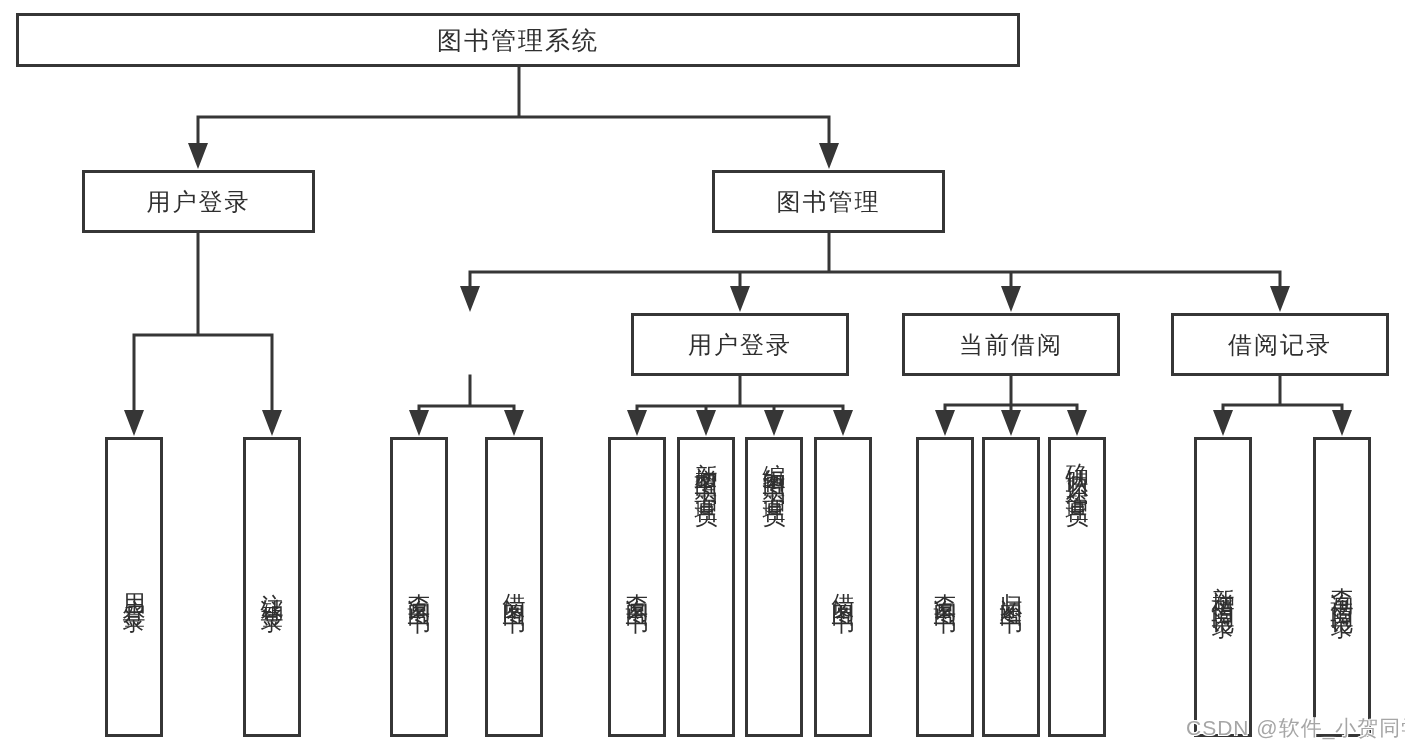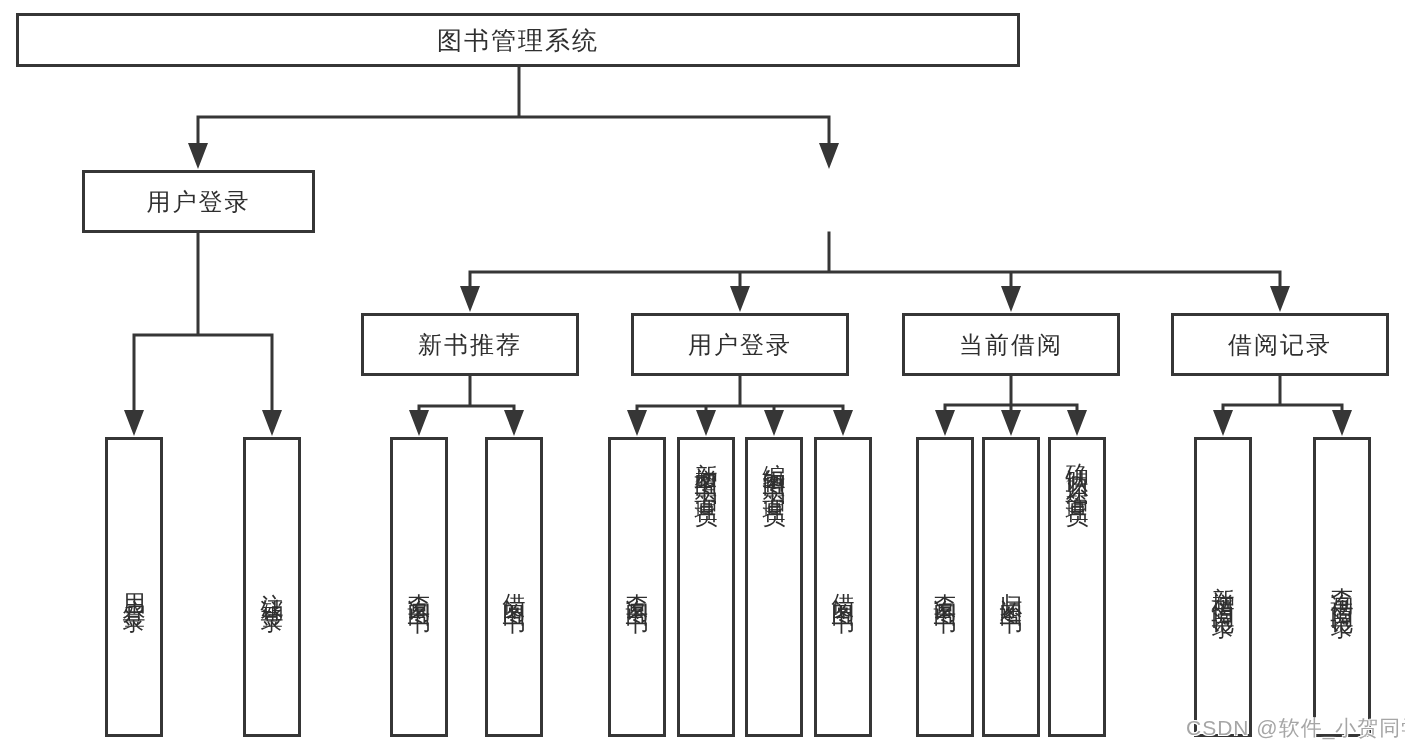--- a/index.html
+++ b/index.html
@@ -115,24 +115,24 @@
       M1213 410 H1233 L1223 436 Z M1332 410 H1352 L1342 436 Z"></path>
   </svg>
 
   <div class="node hnode root">
     <span>图书管理系统</span>
   </div>
 
   <div class="node hnode lvl2" style="left:82px">
     <span>用户登录</span>
   </div>
+  <div class="node hnode lvl2" style="left:712px">
+    <span>图书管理</span>
+  </div>
 
-  <div class="node hnode lvl3" style="left:361px">
-    <span>新书推荐</span>
-  </div>
   <div class="node hnode lvl3" style="left:631px">
     <span>用户登录</span>
   </div>
   <div class="node hnode lvl3" style="left:902px">
     <span>当前借阅</span>
   </div>
   <div class="node hnode lvl3" style="left:1171px">
     <span>借阅记录</span>
   </div>
 

